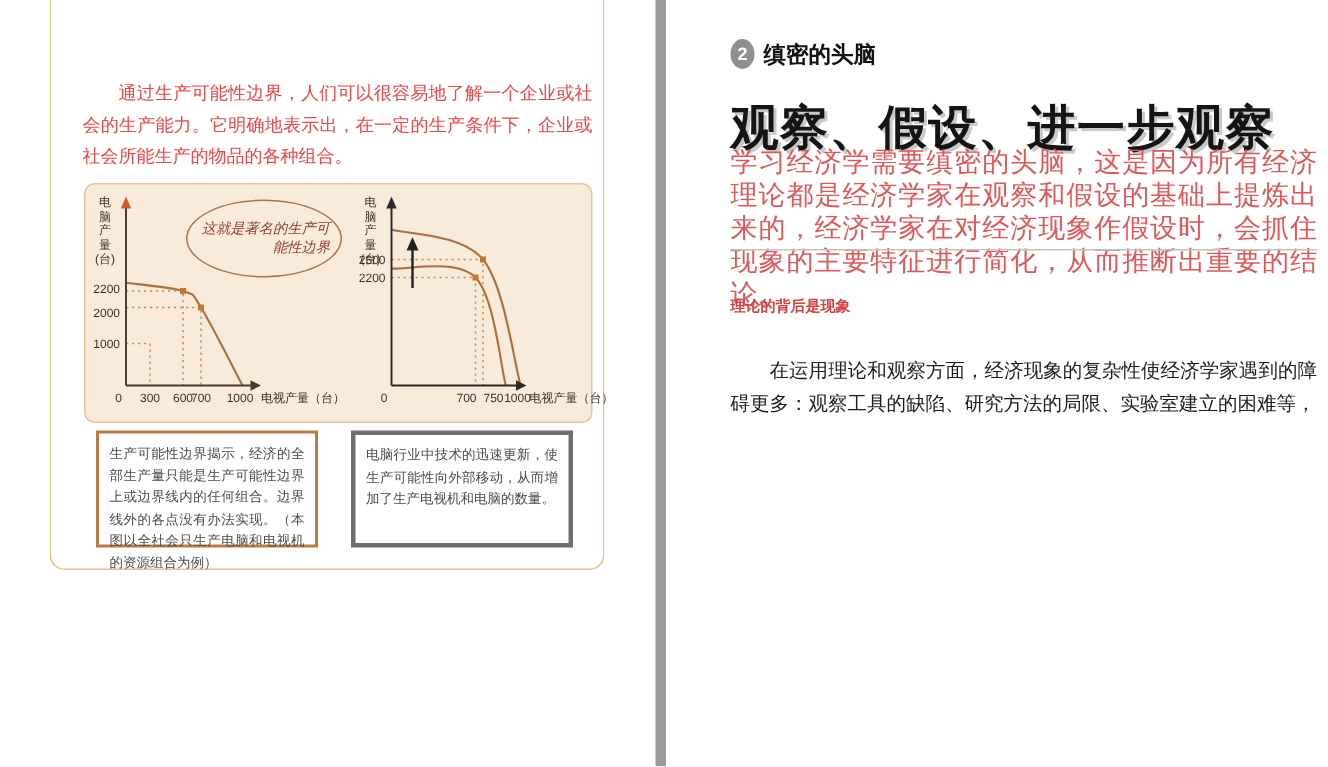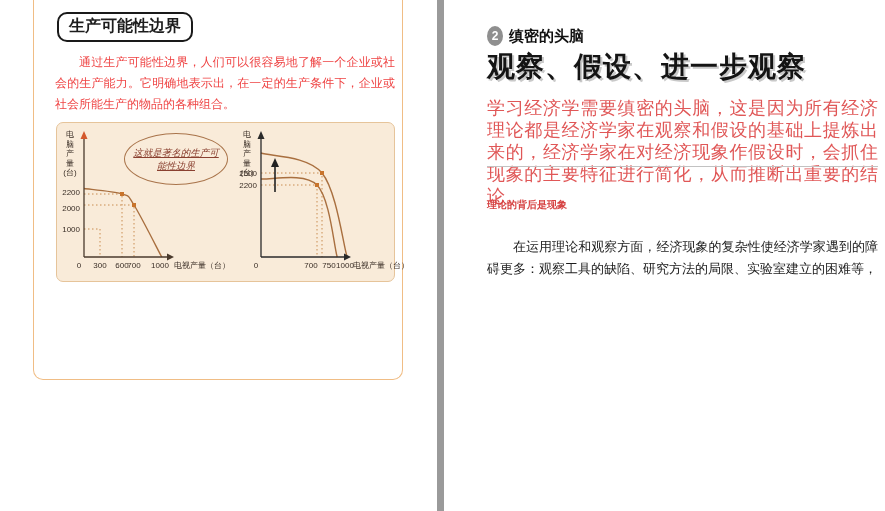--- a/index.html
+++ b/index.html
@@ -13,55 +13,54 @@
   .lp-title-box{left:57px;top:12px;border:2px solid #1a1a1a;border-radius:10px;padding:2px 10px 3px;
                 font-size:16px;font-weight:bold;background:#fff;}
   .lp-intro{left:55px;top:52px;width:340px;font-size:12px;line-height:21px;text-align:justify;
             text-indent:2em;color:#ef4444;}
   .chart-panel{left:56px;top:122px;width:337px;height:158px;background:#f9ebd9;
                border:1px solid #e6c49a;border-radius:7px;}
   .ylab{width:20px;font-size:8px;line-height:9.5px;color:#3a2e26;white-space:pre-line;text-align:center;}
   .ylab1{left:60px;top:130px;}
   .ylab2{left:237px;top:130px;}
   .bubble{border:1px solid #a9744b;border-radius:50%;color:#8a4030;font-style:italic;
-          display:flex;align-items:center;justify-content:center;text-align:center;
-          padding:4px 7px;box-sizing:border-box;text-decoration:underline;}
+          display:flex;align-items:center;justify-content:center;text-align:right;
+          padding:4px 7px;box-sizing:border-box;}
   .bubble1{left:124px;top:133px;width:104px;height:52px;font-size:9.5px;line-height:13px;}
   .bubble2{left:300px;top:139px;width:82px;height:84px;font-size:8.5px;line-height:11.5px;}
   .caption{box-sizing:border-box;padding:6px 7px;font-size:9px;line-height:14.5px;color:#4a4a4a;
            text-align:justify;background:#fff;}
   .caption-left{left:64px;top:287px;width:148px;height:78px;border:2px solid #bd7a42;}
   .caption-right{left:234px;top:287px;width:148px;height:78px;border:3px solid #6e6e6e;}
   svg{overflow:visible;font-family:inherit;}
 
   
   .spine{left:437px;top:0;width:7px;height:511px;background:#9a9a9a;}
 
   
   .rp-header{left:487px;top:26px;width:391px;}
   .rp-kicker-row{display:flex;align-items:center;gap:6px;}
   .num-badge{width:16px;height:20px;border-radius:50%;background:#8f8f8f;color:#fff;
              font-size:12px;font-weight:bold;display:flex;align-items:center;justify-content:center;}
   .rp-kicker{font-size:15px;font-weight:bold;color:#111;}
-  .rp-title{margin-top:2px;font-size:28px;font-weight:bold;letter-spacing:1px;color:#141414;
+  .rp-title{margin-top:18px;font-size:32px;font-weight:bold;letter-spacing:1px;color:#141414;
             text-shadow:2px 2px 0 #c9c9c9;}
   .rp-lead{left:487px;top:97px;width:391px;font-size:18px;line-height:22px;color:#e05757;text-align:justify;}
   .rp-divider{left:487px;top:166px;width:391px;height:1px;background:#c2c2c2;}
   .rp-body{left:487px;top:176px;width:391px;font-size:13px;line-height:22px;text-align:justify;}
   .rp-body p{margin:0 0 12px 0;text-indent:2em;}
   .rp-subhead{font-size:10px;font-weight:bold;color:#d64242;margin:18px 0 20px 0;}
 </style>
 </head>
 <body>
 
 <div class="page">
 
   <div class="abs page-frame"></div>
 
-  <div class="abs lp-title-box">生产可能性边界</div>
 
   <div class="abs lp-intro">通过生产可能性边界，人们可以很容易地了解一个企业或社会的生产能力。它明确地表示出，在一定的生产条件下，企业或社会所能生产的物品的各种组合。</div>
 
   <div class="abs chart-panel"></div>
 
   <svg id="chart1" class="abs" style="left:58px;top:126px;" width="175" height="152">
       <path d="M26,68.0H64.0V131" fill="none" stroke="#c98c50" stroke-width="1" stroke-dasharray="1.5,2.5"></path>
       <path d="M26,79.0H76.0V131" fill="none" stroke="#c98c50" stroke-width="1" stroke-dasharray="1.5,2.5"></path>
       <path d="M26,103.0H42.0V131" fill="none" stroke="#c98c50" stroke-width="1" stroke-dasharray="1.5,2.5"></path>
       <path d="M26.0,62.5C32.3,63.4 55.7,65.3 64.0,68.0C72.3,70.8 69.4,68.5 76.0,79.0C82.6,89.5 99.1,122.3 103.7,131.0" fill="none" stroke="#a96f3f" stroke-width="1.4"></path>
@@ -109,20 +108,22 @@
 量
 (台)</div>
   <div class="abs ylab ylab2">电
 脑
 产
 量
 (台)</div>
 
   <div class="abs bubble bubble1">这就是著名的生产可能性边界</div>
 
+  <div class="abs caption caption-left">生产可能性边界揭示，经济的全部生产量只能是生产可能性边界上或边界线内的任何组合。边界线外的各点没有办法实现。（本图以全社会只生产电脑和电视机的资源组合为例）</div>
+  <div class="abs caption caption-right">电脑行业中技术的迅速更新，使生产可能性向外部移动，从而增加了生产电视机和电脑的数量。</div>
 
   <div class="abs spine"></div>
 
   <div class="abs rp-header">
     <div class="rp-kicker-row">
       <div class="num-badge">2</div>
       <div class="rp-kicker">缜密的头脑</div>
     </div>
     <div class="rp-title">观察、假设、进一步观察</div>
   </div>

